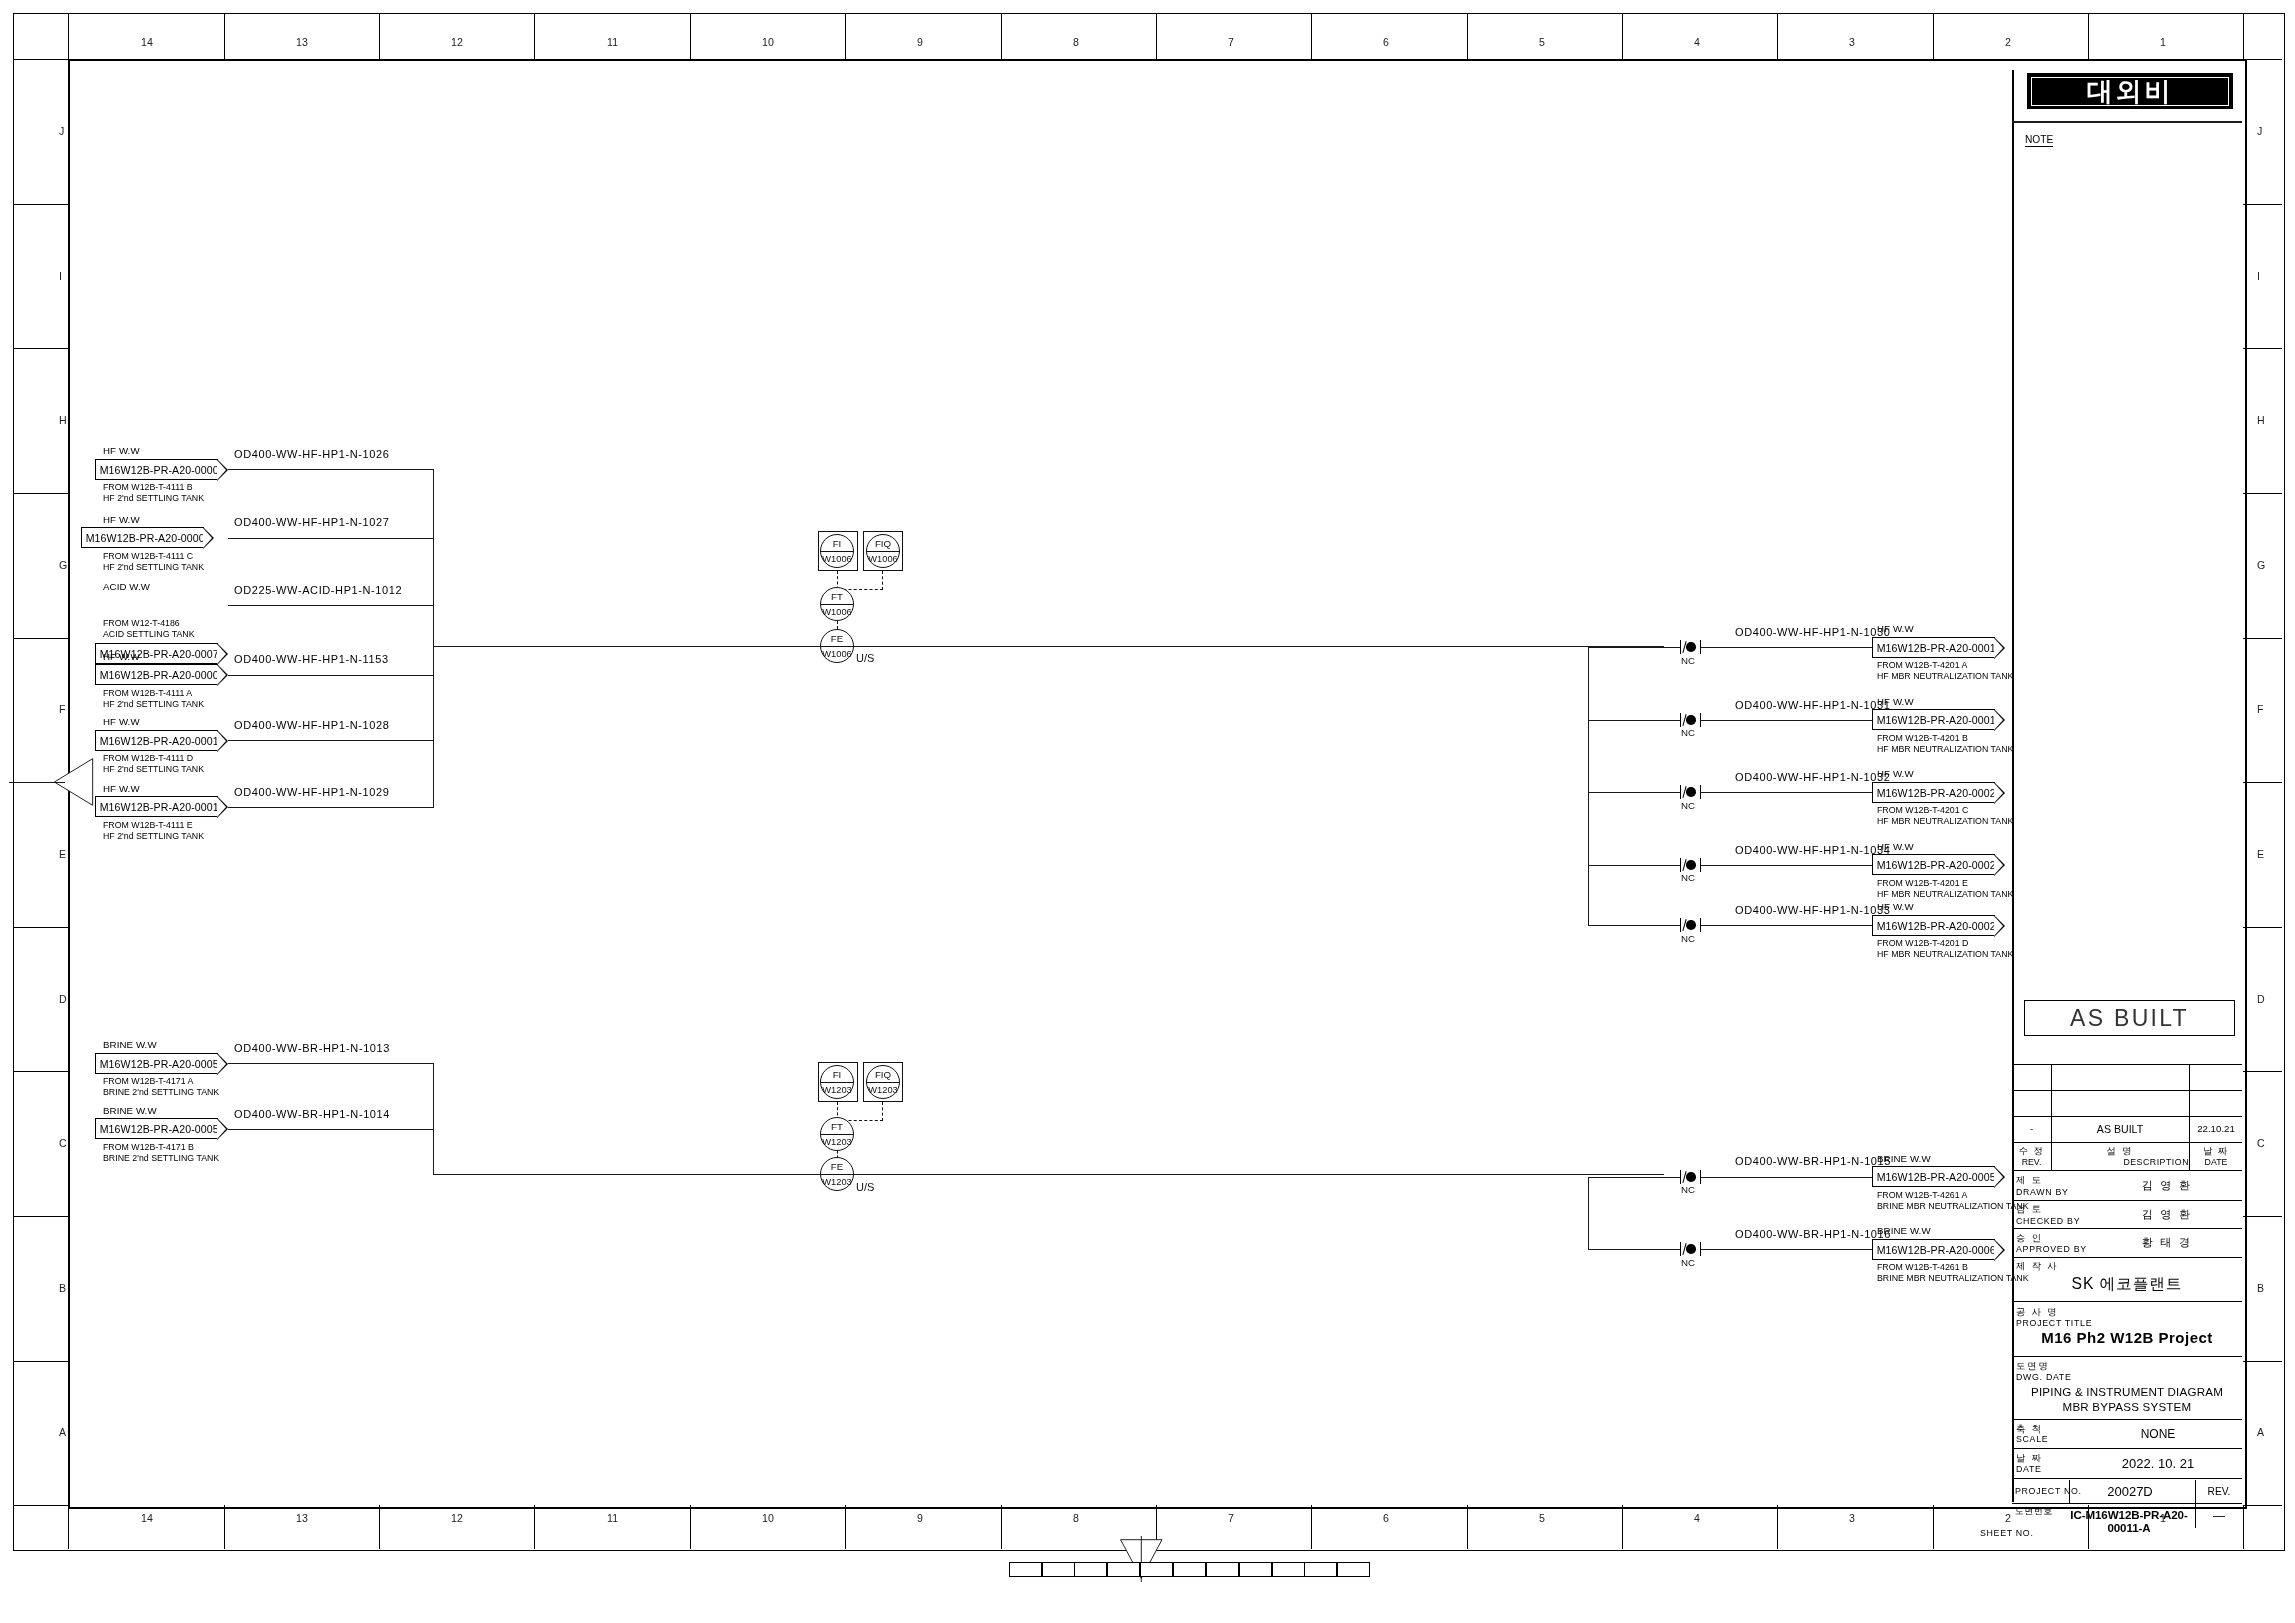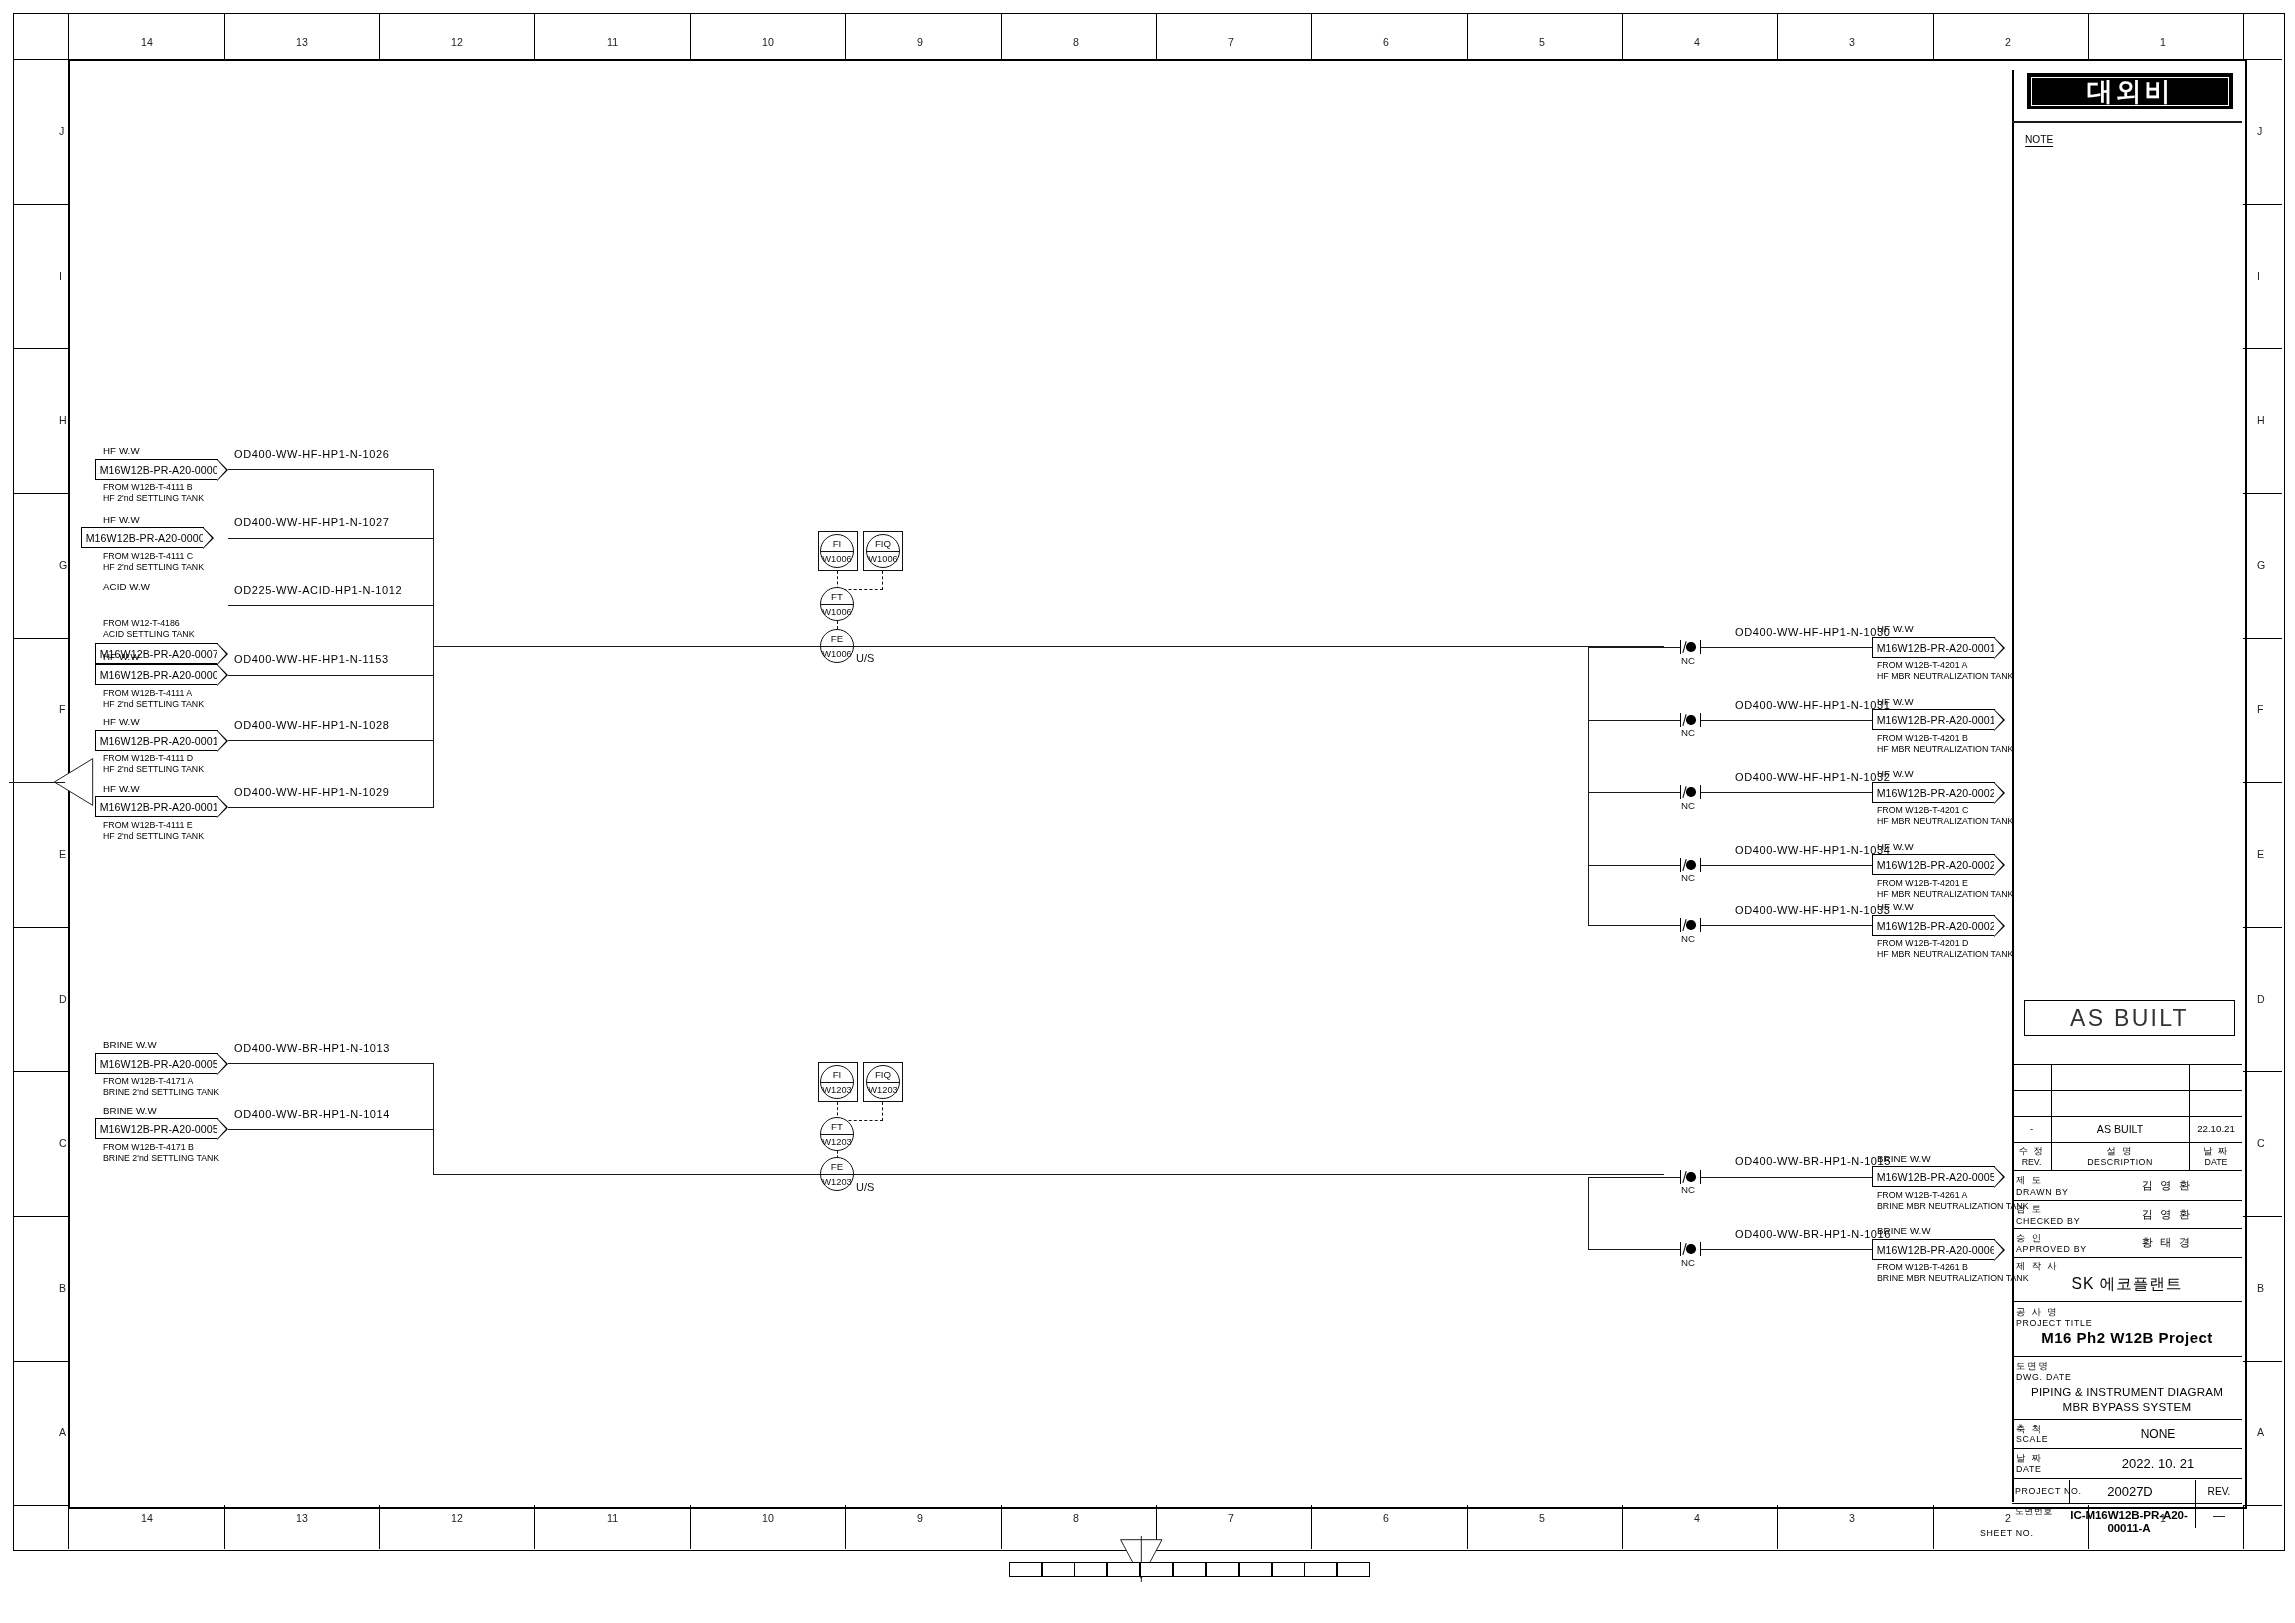--- a/index.html
+++ b/index.html
@@ -520,21 +520,21 @@
       <div style="position:absolute;left:2051px;top:1097px;width:138px;text-align:center;font-size:10.6px;"></div>
       <div style="position:absolute;left:2189px;top:1097px;width:54px;text-align:center;font-size:9.7px;"></div>
       <div class="ln" style="left:2012px;top:1116px;width:230px;height:0.7px;background:#000;"></div>
       <div style="position:absolute;left:2012px;top:1123px;width:39px;text-align:center;font-size:9.7px;">-</div>
       <div style="position:absolute;left:2051px;top:1123px;width:138px;text-align:center;font-size:10.6px;">AS BUILT</div>
       <div style="position:absolute;left:2189px;top:1123px;width:54px;text-align:center;font-size:9.7px;">22.10.21</div>
       <div class="ln" style="left:2012px;top:1142px;width:230px;height:0.7px;background:#000;"></div>
       <div style="position:absolute;left:2012px;top:1145px;width:39px;text-align:center;font-size:9.3px;letter-spacing:1.4px;">수 정</div>
       <div style="position:absolute;left:2012px;top:1157px;width:39px;text-align:center;font-size:8.8px;">REV.</div>
       <div style="position:absolute;left:2051px;top:1145px;width:138px;text-align:center;font-size:9.3px;letter-spacing:1.9px;">설    명</div>
-      <div style="position:absolute;left:2051px;top:1157px;width:138px;text-align:center;font-size:8.8px;letter-spacing:0.5px;">DESCRIPTION</div>
+      <div style="position:absolute;left:2051px;top:1157px;width:138px;text-align:right;font-size:8.8px;letter-spacing:0.5px;">DESCRIPTION</div>
       <div style="position:absolute;left:2189px;top:1145px;width:54px;text-align:center;font-size:9.3px;letter-spacing:1.4px;">날 짜</div>
       <div style="position:absolute;left:2189px;top:1157px;width:54px;text-align:center;font-size:8.8px;">DATE</div>
       <div class="tbbox" style="left:2012px;top:1172px;width:230px;height:29px;border-bottom:1.9px solid #000;"></div>
       <div class="klbl" style="left:2016px;top:1174px;">제      도</div>
       <div class="elbl" style="left:2016px;top:1187px;">DRAWN  BY</div>
       <div style="position:absolute;left:2114px;top:1178px;width:106px;text-align:center;font-size:11px;letter-spacing:2.3px;">김 영 환</div>
       <div class="tbbox" style="left:2012px;top:1200px;width:230px;height:29px;border-bottom:1.9px solid #000;"></div>
       <div class="klbl" style="left:2016px;top:1203px;">검      토</div>
       <div class="elbl" style="left:2016px;top:1216px;">CHECKED  BY</div>
       <div style="position:absolute;left:2114px;top:1207px;width:106px;text-align:center;font-size:11px;letter-spacing:2.3px;">김 영 환</div>

